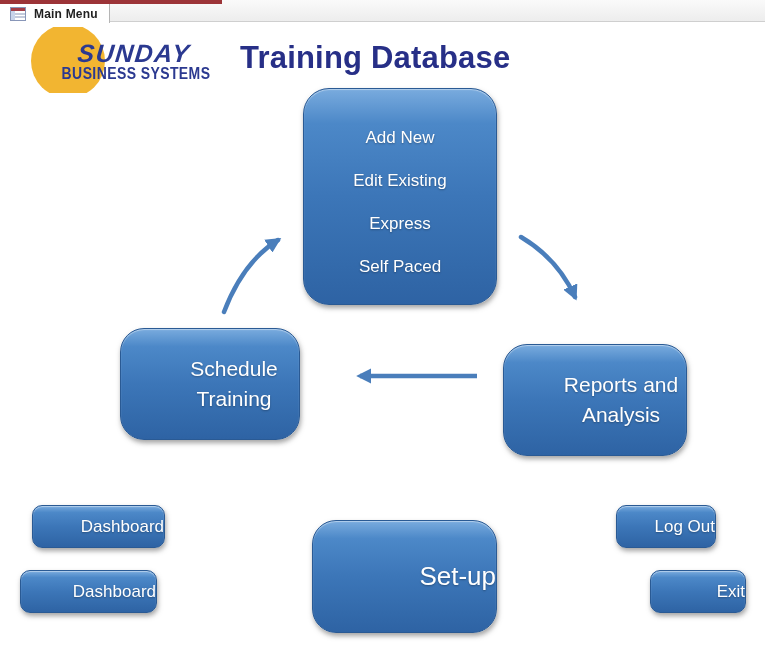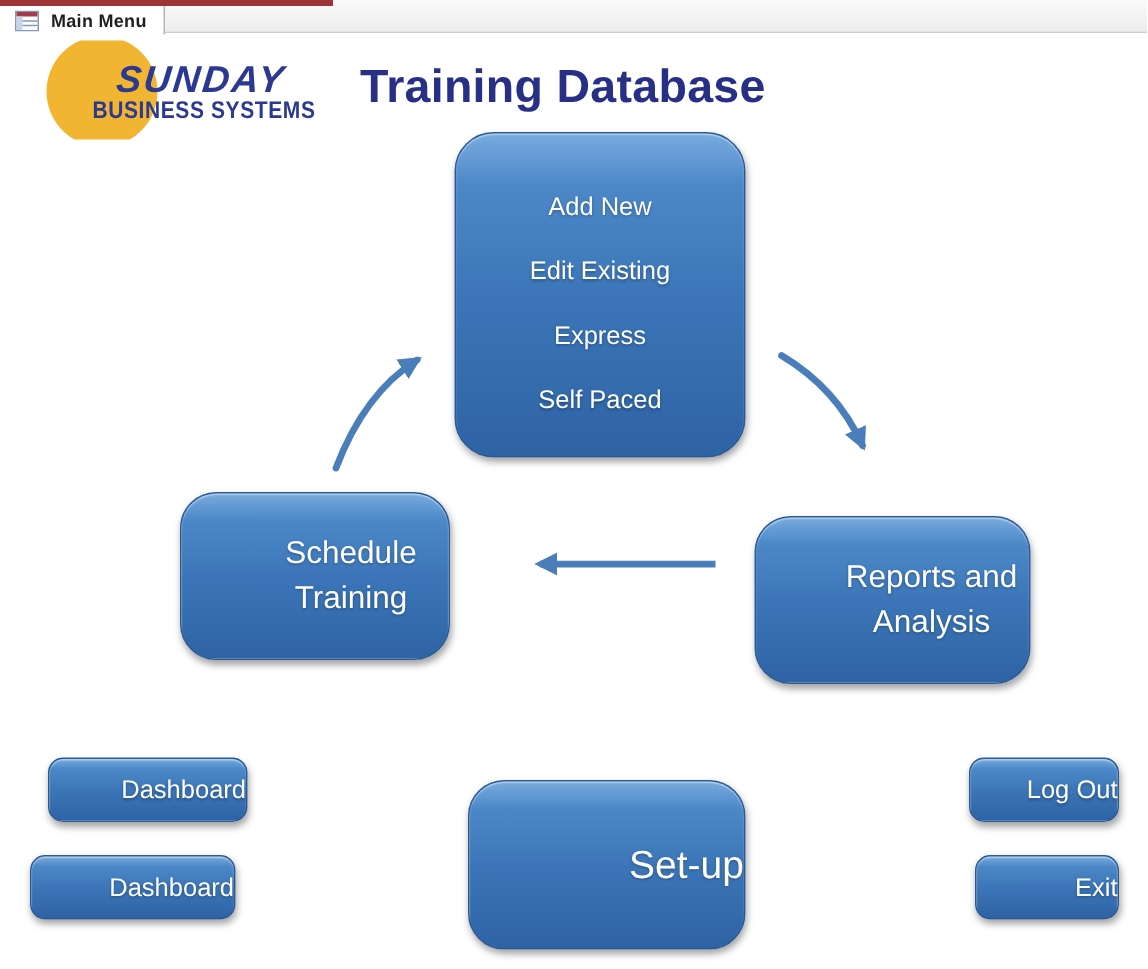--- a/index.html
+++ b/index.html
@@ -112,21 +112,21 @@
     border-radius: 24px; font-size: 21px; line-height: 1.45;
   }
   .btn-schedule .lbl, .btn-reports .lbl { width: 130px; }
   .btn-reports {
     left: 503px; top: 344px; width: 184px; height: 112px;
     border-radius: 24px; font-size: 21px; line-height: 1.45;
   }
 
   .btn-dashboard { left: 32px;  top: 505px; width: 133px; height: 43px; border-radius: 10px; font-size: 17px; }
   .btn-documents { left: 20px;  top: 570px; width: 137px; height: 43px; border-radius: 10px; font-size: 17px; }
-  .btn-logout    { left: 646px; top: 505px; width: 100px; height: 43px; border-radius: 10px; font-size: 17px; }
+  .btn-logout    { left: 616px; top: 505px; width: 100px; height: 43px; border-radius: 10px; font-size: 17px; }
   .btn-exit      { left: 650px; top: 570px; width: 96px;  height: 43px; border-radius: 10px; font-size: 17px; }
   .btn-setup     { left: 312px; top: 520px; width: 185px; height: 113px; border-radius: 24px; font-size: 26px; }
 
   
   .arrows {
     position: absolute; left: 0; top: 0;
     width: 765px; height: 646px;
     pointer-events: none;
   }
 </style>

